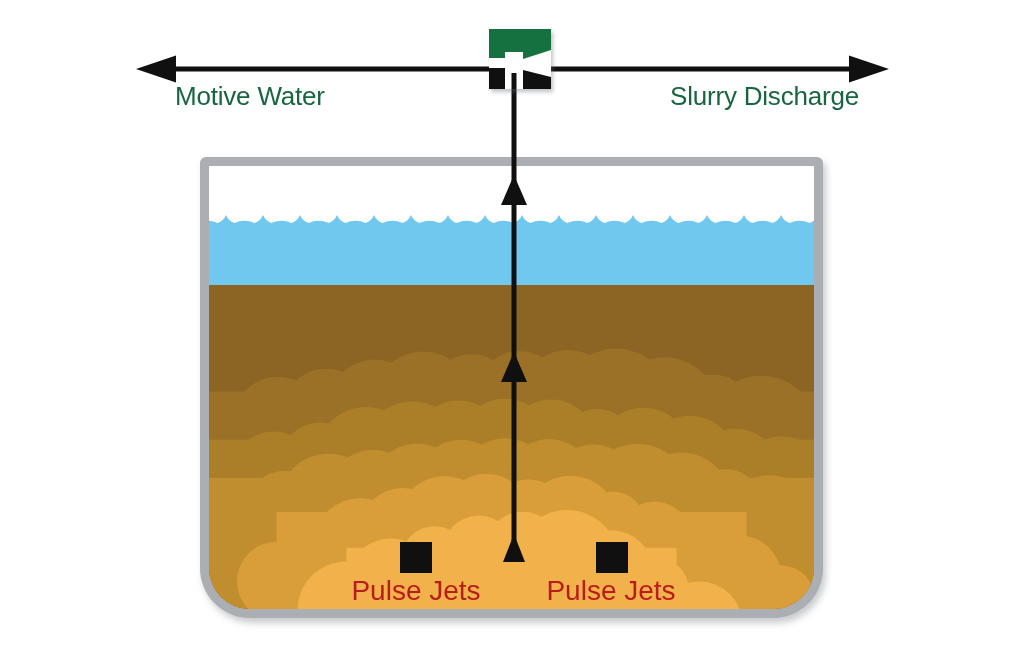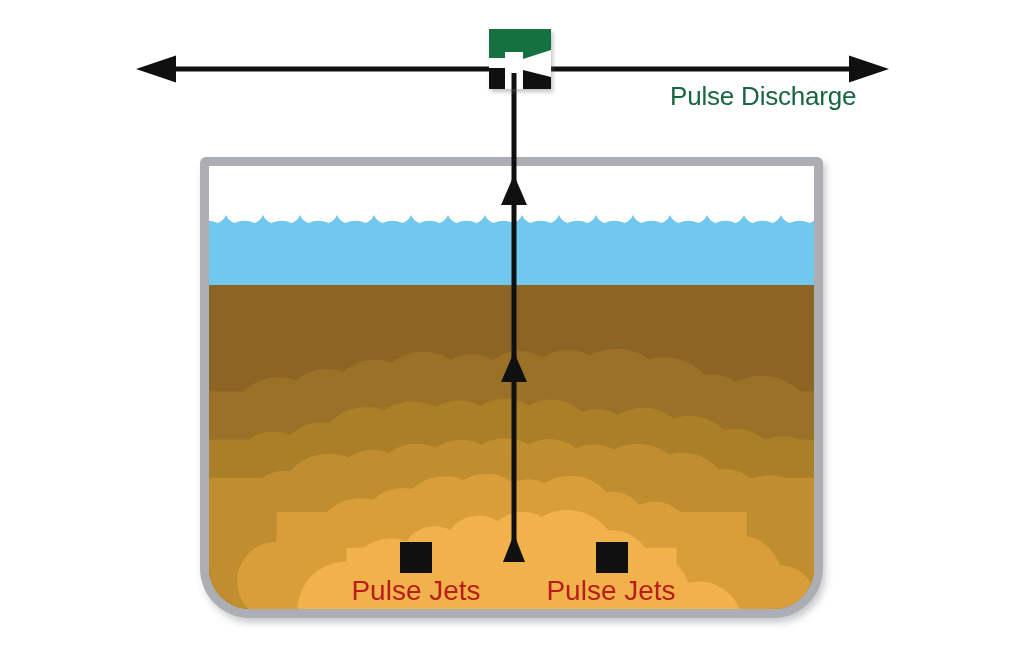--- a/index.html
+++ b/index.html
@@ -22,21 +22,22 @@
 
 <div class="canvas">
 
   <svg class="abs" style="left:130px;top:50px;" width="765" height="38" viewBox="0 0 765 38">
     <polygon points="6,19 46,5.5 46,32.5" fill="#101010"></polygon>
     <rect x="40" y="16.5" width="321" height="5" fill="#101010"></rect>
     <rect x="421" y="16.5" width="302" height="5" fill="#101010"></rect>
     <polygon points="759,19 719,5.5 719,32.5" fill="#101010"></polygon>
   </svg>
 
-  <div class="abs flow-label" style="left: 670px; top: 81px; color: rgb(23, 102, 63);">Pulse Discharge</div>
+  <div class="abs flow-label" style="left: 175px; top: 81px; color: rgb(23, 102, 63);">Motive Water</div>
+  <div class="abs flow-label" style="left: 670px; top: 81px; color: rgb(23, 102, 63);">Slurry Discharge</div>
 
   <div class="tank" style="border-color: rgb(171, 174, 178);">
     <svg id="tank-art" width="605" height="443" viewBox="0 0 605 443">
         <rect x="0" y="0" width="605" height="443" fill="#ffffff"></rect>
         <path d="M-20,49 q2.5,6 8.5,8 q5,-2.2 10,-2.2 q5,0 10,2.2 q6,-2 8.5,-8 q2.5,6 8.5,8 q5,-2.2 10,-2.2 q5,0 10,2.2 q6,-2 8.5,-8 q2.5,6 8.5,8 q5,-2.2 10,-2.2 q5,0 10,2.2 q6,-2 8.5,-8 q2.5,6 8.5,8 q5,-2.2 10,-2.2 q5,0 10,2.2 q6,-2 8.5,-8 q2.5,6 8.5,8 q5,-2.2 10,-2.2 q5,0 10,2.2 q6,-2 8.5,-8 q2.5,6 8.5,8 q5,-2.2 10,-2.2 q5,0 10,2.2 q6,-2 8.5,-8 q2.5,6 8.5,8 q5,-2.2 10,-2.2 q5,0 10,2.2 q6,-2 8.5,-8 q2.5,6 8.5,8 q5,-2.2 10,-2.2 q5,0 10,2.2 q6,-2 8.5,-8 q2.5,6 8.5,8 q5,-2.2 10,-2.2 q5,0 10,2.2 q6,-2 8.5,-8 q2.5,6 8.5,8 q5,-2.2 10,-2.2 q5,0 10,2.2 q6,-2 8.5,-8 q2.5,6 8.5,8 q5,-2.2 10,-2.2 q5,0 10,2.2 q6,-2 8.5,-8 q2.5,6 8.5,8 q5,-2.2 10,-2.2 q5,0 10,2.2 q6,-2 8.5,-8 q2.5,6 8.5,8 q5,-2.2 10,-2.2 q5,0 10,2.2 q6,-2 8.5,-8 q2.5,6 8.5,8 q5,-2.2 10,-2.2 q5,0 10,2.2 q6,-2 8.5,-8 q2.5,6 8.5,8 q5,-2.2 10,-2.2 q5,0 10,2.2 q6,-2 8.5,-8 q2.5,6 8.5,8 q5,-2.2 10,-2.2 q5,0 10,2.2 q6,-2 8.5,-8 q2.5,6 8.5,8 q5,-2.2 10,-2.2 q5,0 10,2.2 q6,-2 8.5,-8 q2.5,6 8.5,8 q5,-2.2 10,-2.2 q5,0 10,2.2 q6,-2 8.5,-8 L651,140 L-20,140 Z" fill="#70c8ee"></path>
         <rect x="0" y="119" width="605" height="324" fill="#8c6423"></rect>
         <circle cx="-27.5" cy="291.3735231185274" r="55.87899106918959" fill="#9b7127"></circle>
         <circle cx="20.800000000000004" cy="268.72205775154964" r="37.98441610568843" fill="#9b7127"></circle>
         <circle cx="69.10000000000001" cy="259.4793939317883" r="48.35520758362619" fill="#9b7127"></circle>
         <circle cx="117.4" cy="247.23777219405343" r="44.53628788682399" fill="#9b7127"></circle>

